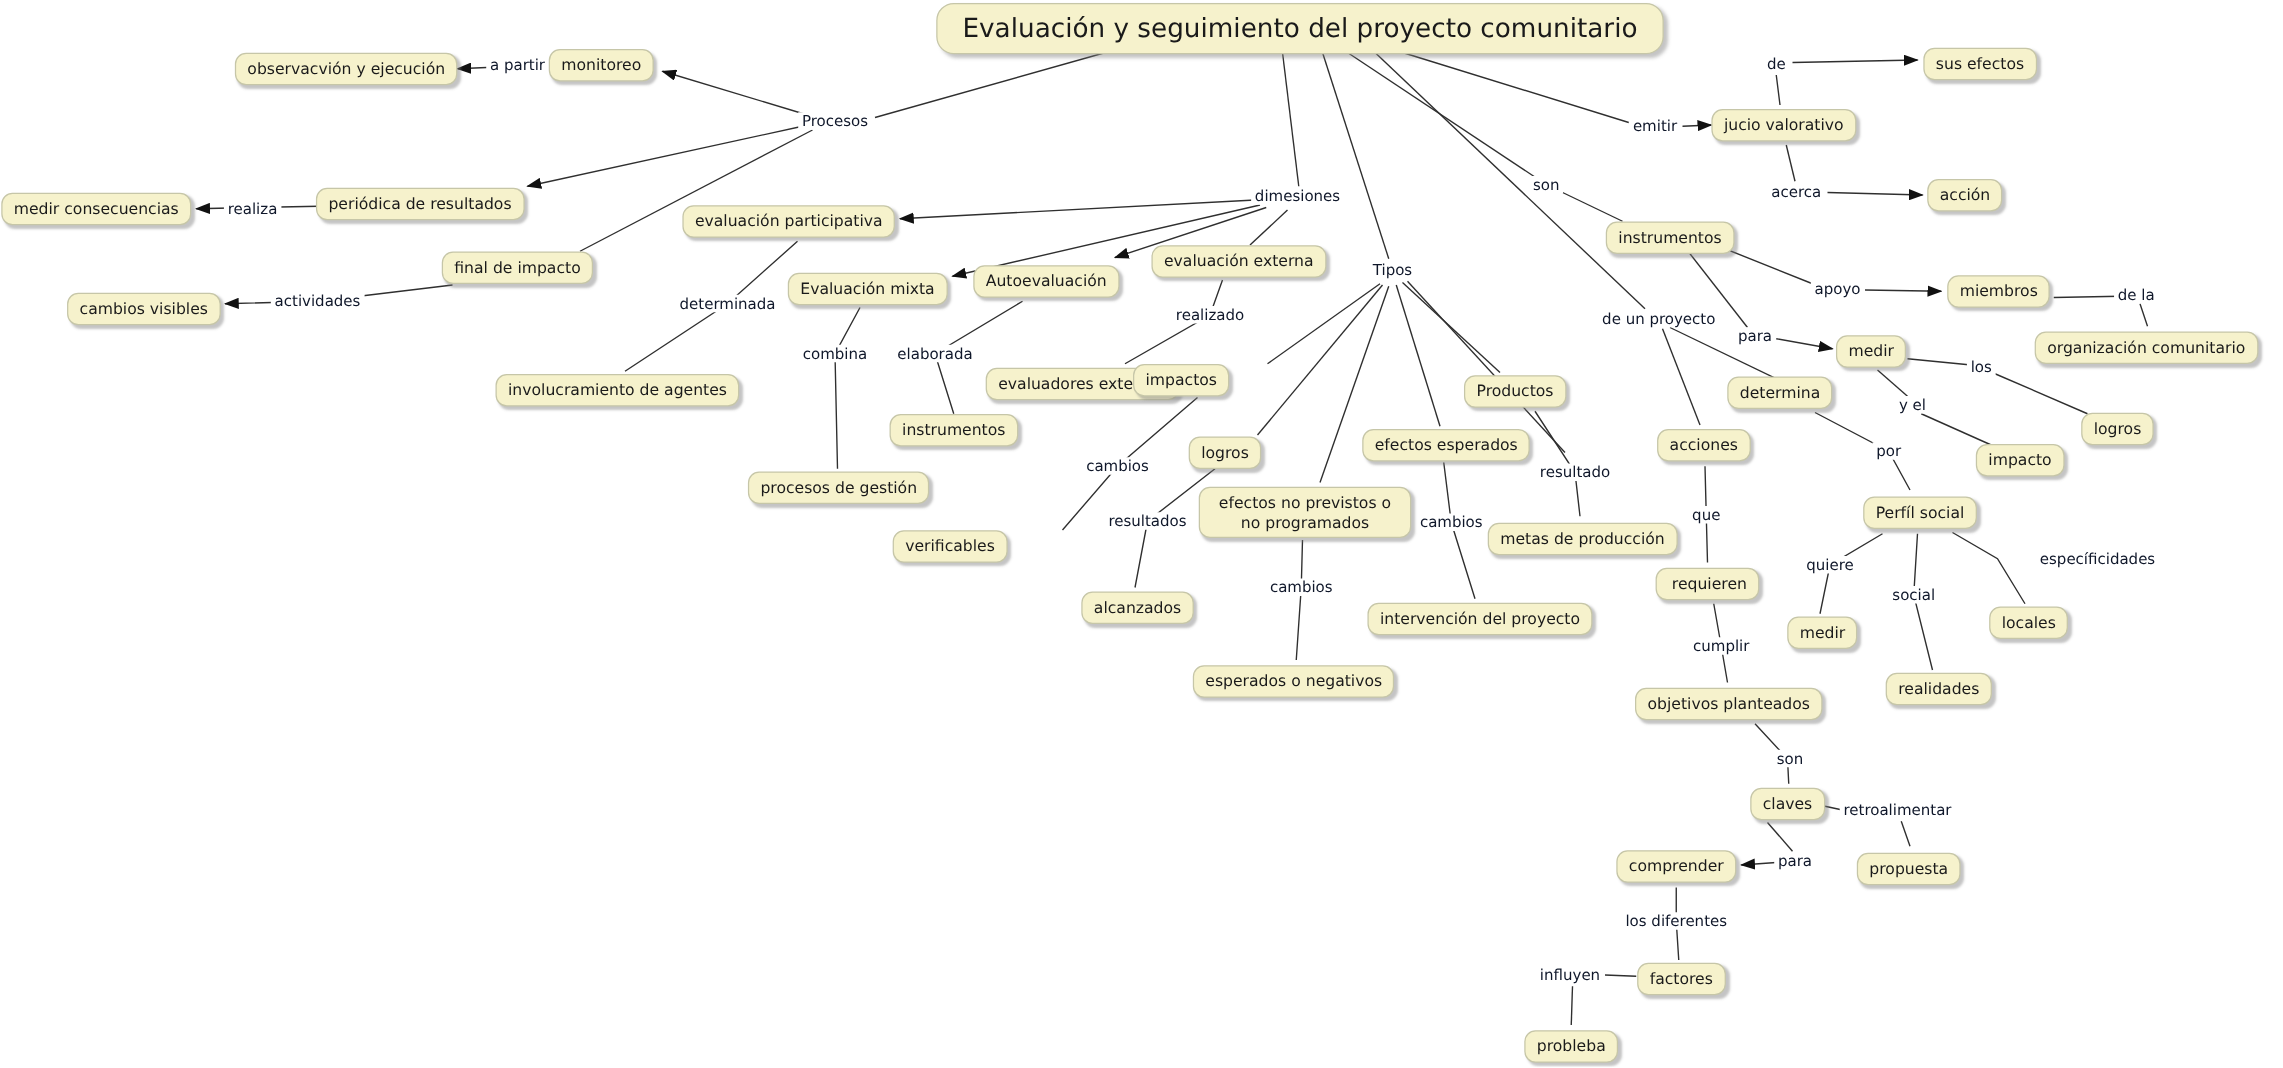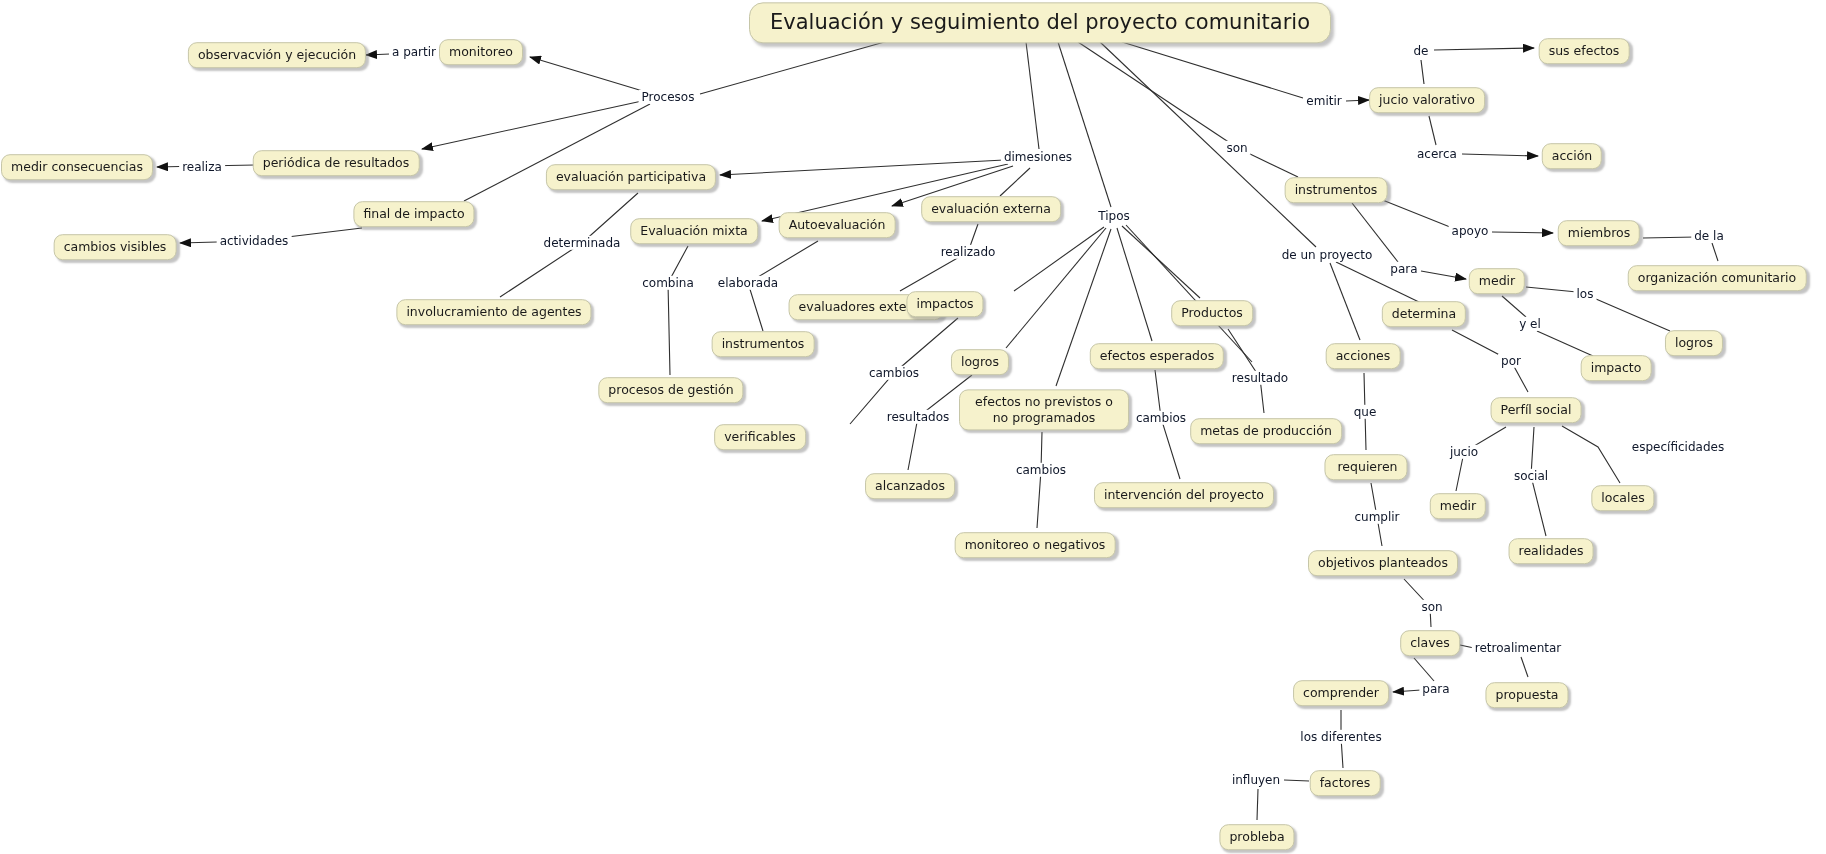--- a/index.html
+++ b/index.html
@@ -105,21 +105,21 @@
     <div class="node concept" style="left: 991px; top: 209px;">evaluación externa</div>
     <div class="node concept" style="left: 494px; top: 312px;">involucramiento de agentes</div>
     <div class="node concept" style="left: 671px; top: 390px;">procesos de gestión</div>
     <div class="node concept" style="left: 763px; top: 344px;">instrumentos</div>
     <div class="node concept" style="left: 866px; top: 307px;">evaluadores externos</div>
     <div class="node concept" style="left: 945px; top: 304px;">impactos</div>
     <div class="node concept" style="left: 980px; top: 362px;">logros</div>
     <div class="node concept" style="left: 760px; top: 437px;">verificables</div>
     <div class="node concept" style="left: 910px; top: 486px;">alcanzados</div>
     <div class="node concept wrap" style="left: 1044px; top: 410px; width: 150px;">efectos no previstos o no programados</div>
-    <div class="node concept" style="left: 1035px; top: 545px;">monitoreo o negativos</div>
+    <div class="node concept" style="left: 1035px; top: 545px;">esperados o negativos</div>
     <div class="node concept" style="left: 1157px; top: 356px;">efectos esperados</div>
     <div class="node concept" style="left: 1266px; top: 431px;">metas de producción</div>
     <div class="node concept" style="left: 1184px; top: 495px;">intervención del proyecto</div>
     <div class="node concept" style="left: 1212px; top: 313px;">Productos</div>
     <div class="node concept" style="left: 1427px; top: 100px;">jucio valorativo</div>
     <div class="node concept" style="left: 1584px; top: 51px;">sus efectos</div>
     <div class="node concept" style="left: 1572px; top: 156px;">acción</div>
     <div class="node concept" style="left: 1336px; top: 190px;">instrumentos</div>
     <div class="node concept" style="left: 1599px; top: 233px;">miembros</div>
     <div class="node concept" style="left: 1717px; top: 278px;">organización comunitario</div>
@@ -163,18 +163,18 @@
     <div class="node link" style="left: 1404px; top: 269px;">para</div>
     <div class="node link" style="left: 1709px; top: 236px;">de la</div>
     <div class="node link" style="left: 1585px; top: 294px;">los</div>
     <div class="node link" style="left: 1530px; top: 324px;">y el</div>
     <div class="node link" style="left: 1511px; top: 361px;">por</div>
     <div class="node link" style="left: 1365px; top: 412px;">que</div>
     <div class="node link" style="left: 1377px; top: 517px;">cumplir</div>
     <div class="node link" style="left: 1432px; top: 607px;">son</div>
     <div class="node link" style="left: 1436px; top: 689px;">para</div>
     <div class="node link" style="left: 1518px; top: 648px;">retroalimentar</div>
-    <div class="node link" style="left: 1464px; top: 452px;">jucio</div>
+    <div class="node link" style="left: 1464px; top: 452px;">quiere</div>
     <div class="node link" style="left: 1531px; top: 476px;">social</div>
     <div class="node link" style="left: 1678px; top: 447px;">específicidades</div>
     <div class="node link" style="left: 1341px; top: 737px;">los diferentes</div>
     <div class="node link" style="left: 1256px; top: 780px;">influyen</div>
   </div>
 
 </body></html>

